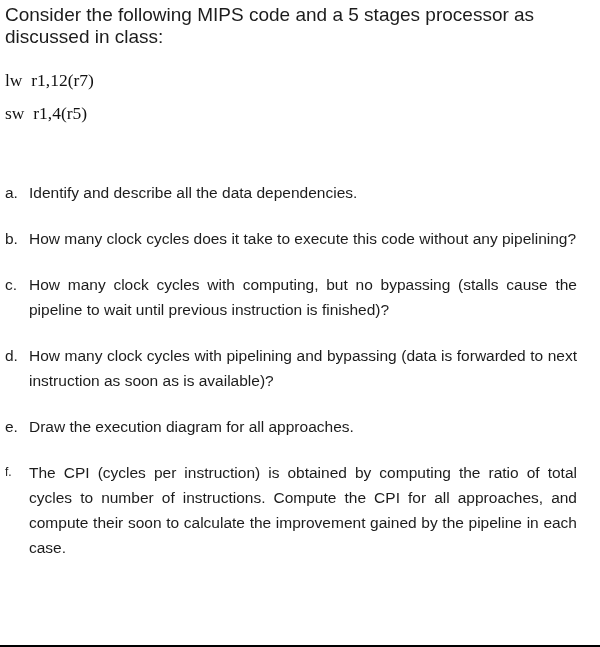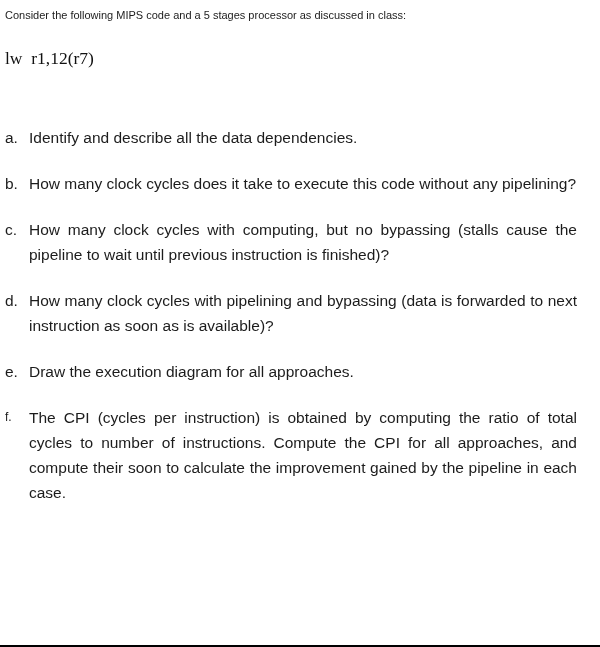--- a/index.html
+++ b/index.html
@@ -14,21 +14,21 @@
     overflow: hidden;
     font-family: "Liberation Sans", sans-serif;
     color: #1c1c1c;
   }
   .page {
     padding: 4px 8px 0 5px;
     box-sizing: border-box;
     width: 600px;
   }
   .intro {
-    font-size: 11px;
+    font-size: 19px;
     line-height: 22px;
   }
   .code-block {
     margin-top: 16px;
     font-family: Liberation Serif, serif;
     font-size: 17.5px;
     color: #111111;
   }
   .code-line {
     height: 33px;
@@ -68,20 +68,21 @@
 </style>
 </head>
 <body>
 
 <div class="page">
 
   <div class="intro">Consider the following MIPS code and a 5 stages processor as discussed in class:</div>
 
   <div class="code-block">
     <div class="code-line">lw  r1,12(r7)</div>
+    <div class="code-line">sw  r1,4(r5)</div>
   </div>
 
   <div class="questions">
 
     <div class="q">
       <span class="q-label">a.</span>
       <span class="q-text">Identify and describe all the data dependencies.</span>
     </div>
 
     <div class="q">

